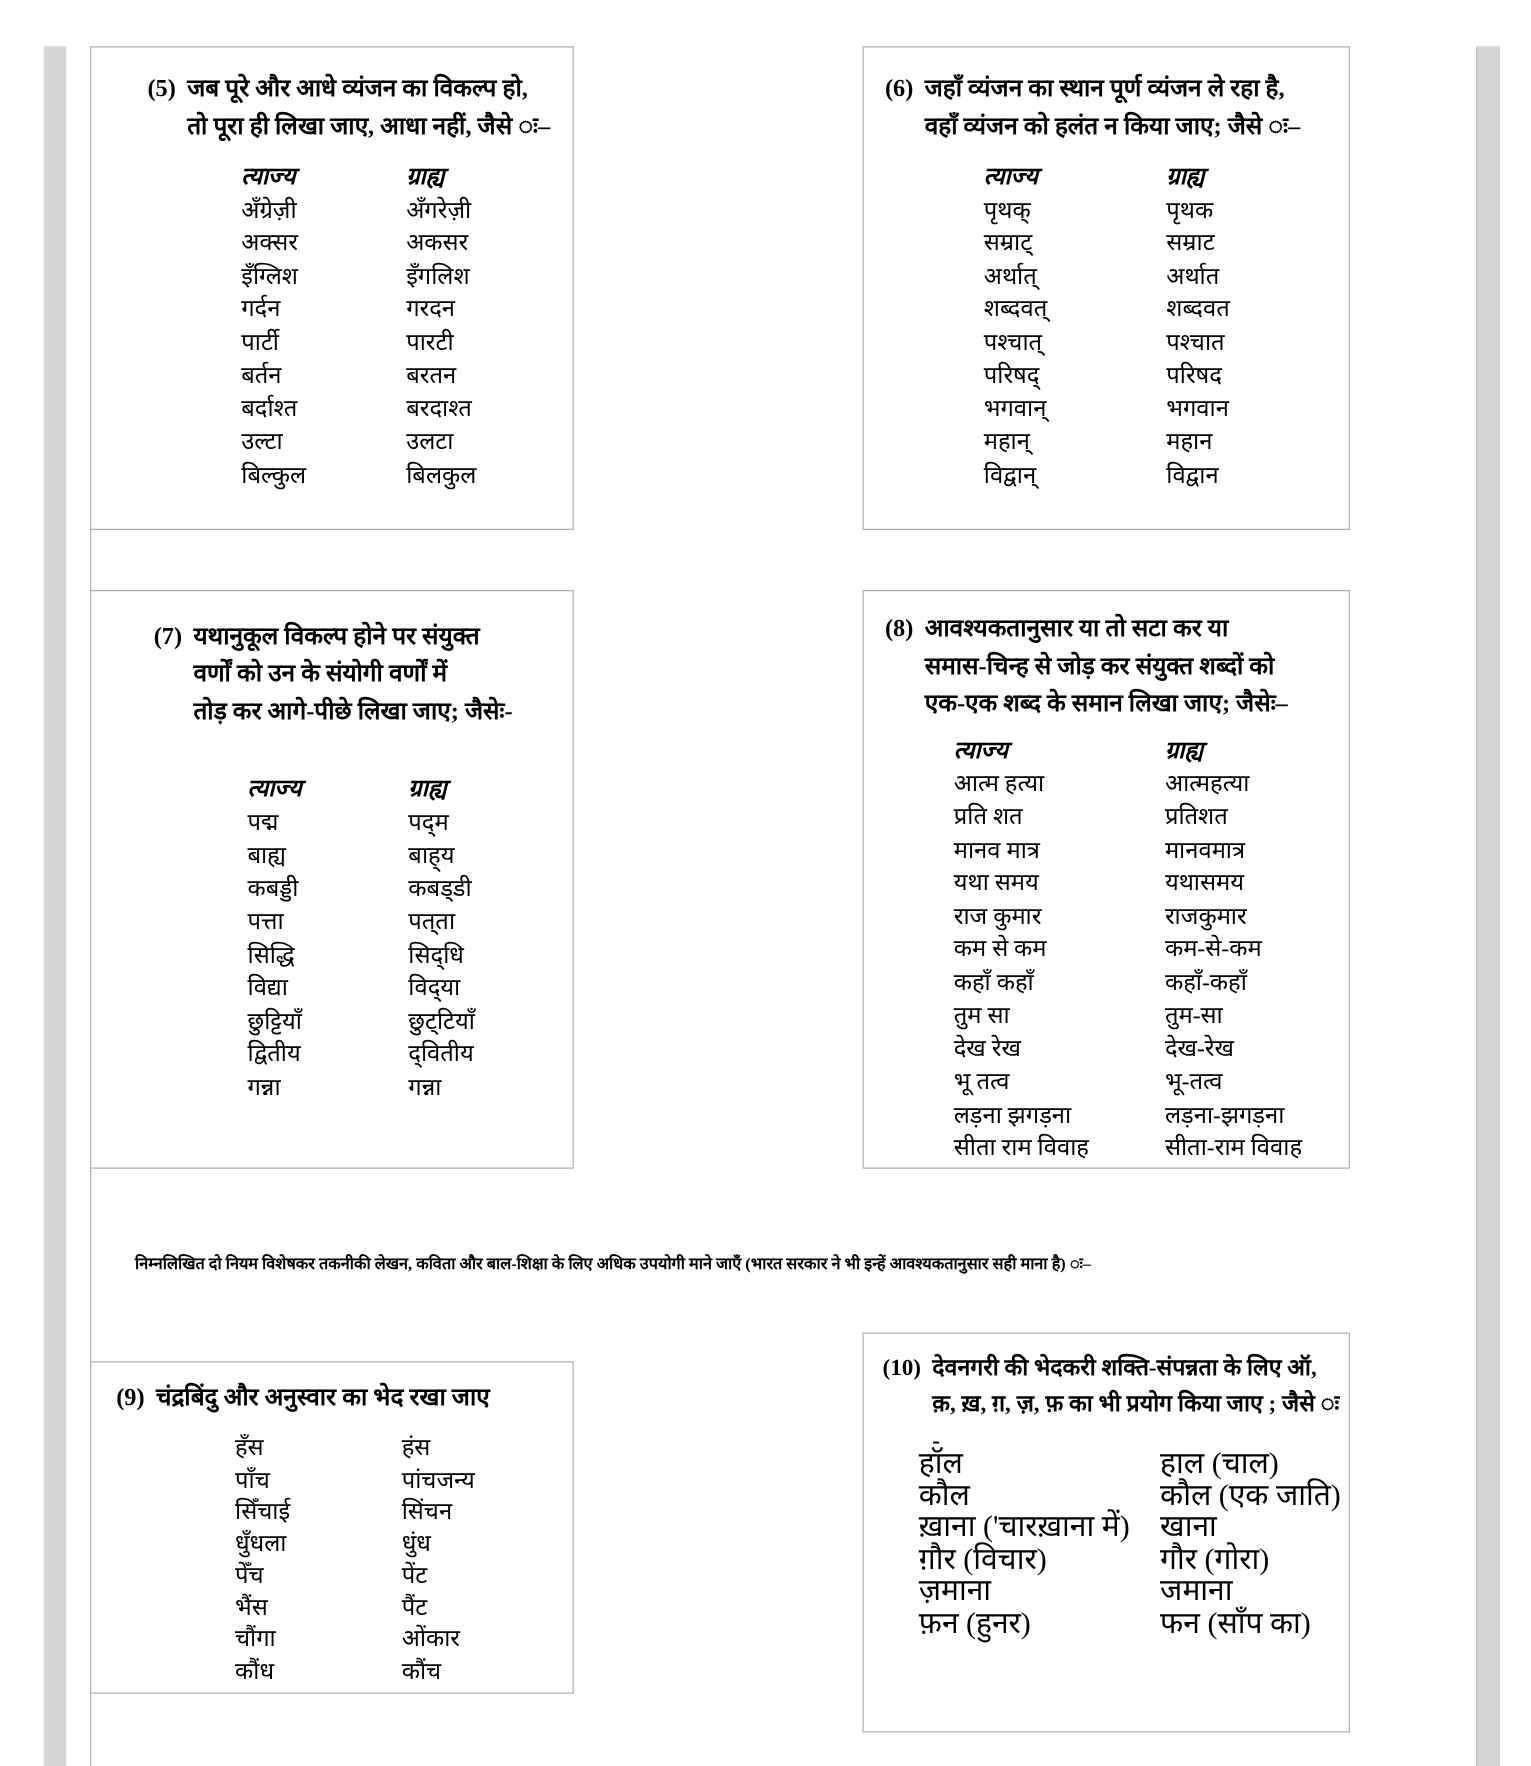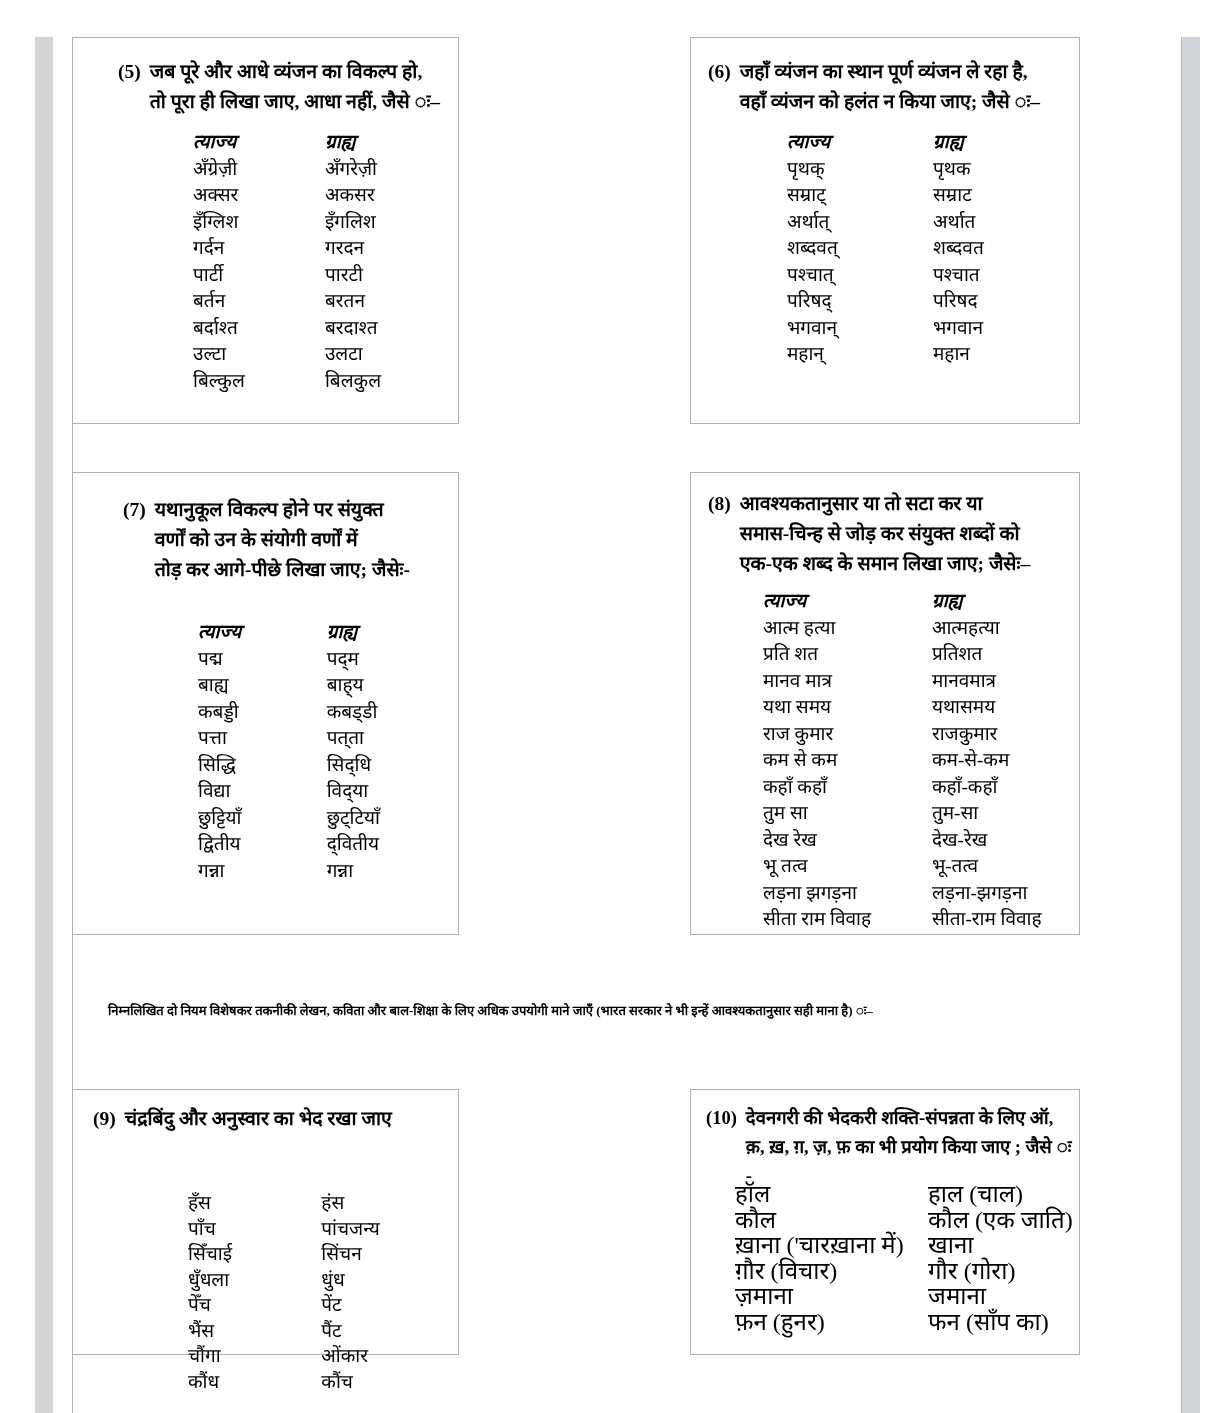--- a/index.html
+++ b/index.html
@@ -109,25 +109,25 @@
     top: 995px;
     width: 1000px;
     font-weight: bold;
     font-size: 13px;
     line-height: 31px;
   }
 
   
   #box9 { left: 72px;  top: 1089px; width: 387px; height: 266px; }
   #box9 .rule-heading { position: absolute; left: 20px; top: 14px; }
-  #box9 .table-wrap   { position: absolute; left: 115px; top: 56px; margin-top: 44px; }
+  #box9 .table-wrap   { position: absolute; left: 115px; top: 56px; }
   #box9 .word-table td { line-height: 25.5px; }
 
   
-  #box10 { left: 690px; top: 1089px; width: 390px; height: 266px; }
+  #box10 { left: 690px; top: 1066px; width: 390px; height: 320px; }
   #box10 .rule-heading { position: absolute; left: 15px; top: 14px; font-size: 18.5px; line-height: 29px;}
   #box10 .table-wrap   { position: absolute; left: 44px; top: 92px; }
   #box10 .word-table td { line-height: 25.5px; font-size: 24px; }
   #box10 .word-table td.c1 { width: 228px; }
 </style>
 </head>
 <body>
 
 <div class="page-edge-bar left"></div>
 <div class="page-edge-bar right"></div>
@@ -225,20 +225,24 @@
             <td class="c2">परिषद</td>
           </tr>
       <tr>
             <td class="c1">भगवान्</td>
             <td class="c2">भगवान</td>
           </tr>
       <tr>
             <td class="c1">महान्</td>
             <td class="c2">महान</td>
           </tr>
+      <tr>
+            <td class="c1">विद्वान्</td>
+            <td class="c2">विद्वान</td>
+          </tr>
     </tbody>
       </table>
   </div>
 </div>
 
 <div class="rule-box" id="box7">
   <div class="rule-heading heading-indent">
     <span class="num">(7)</span>
     <span class="heading-body">यथानुकूल विकल्प होने पर संयुक्त
 वर्णों को उन के संयोगी वर्णों में

